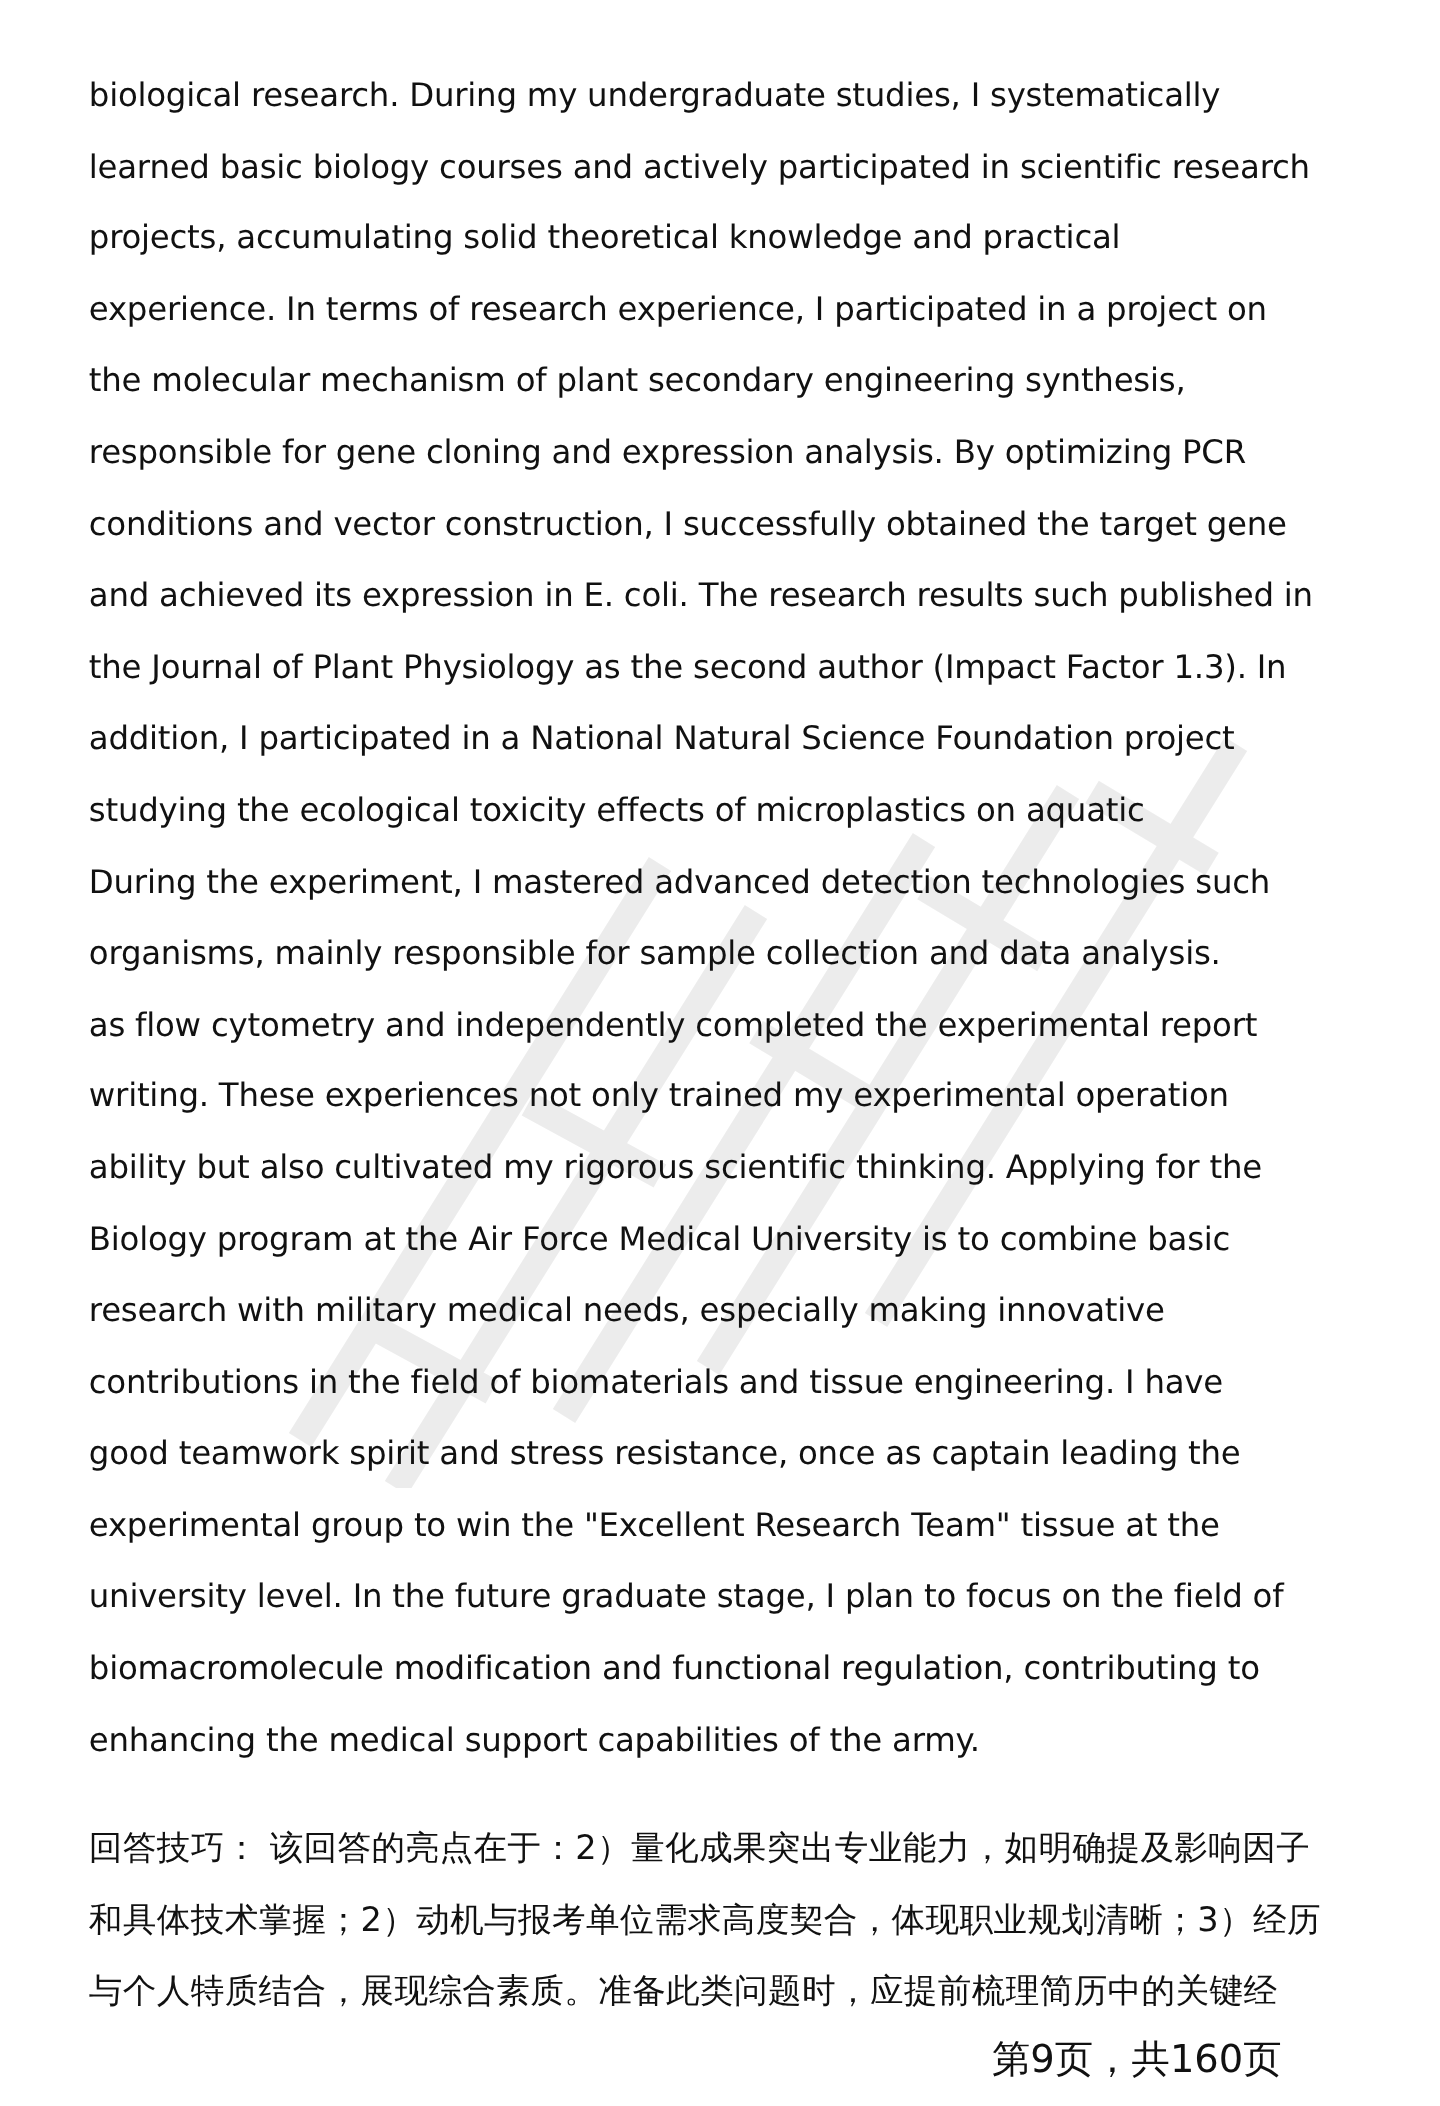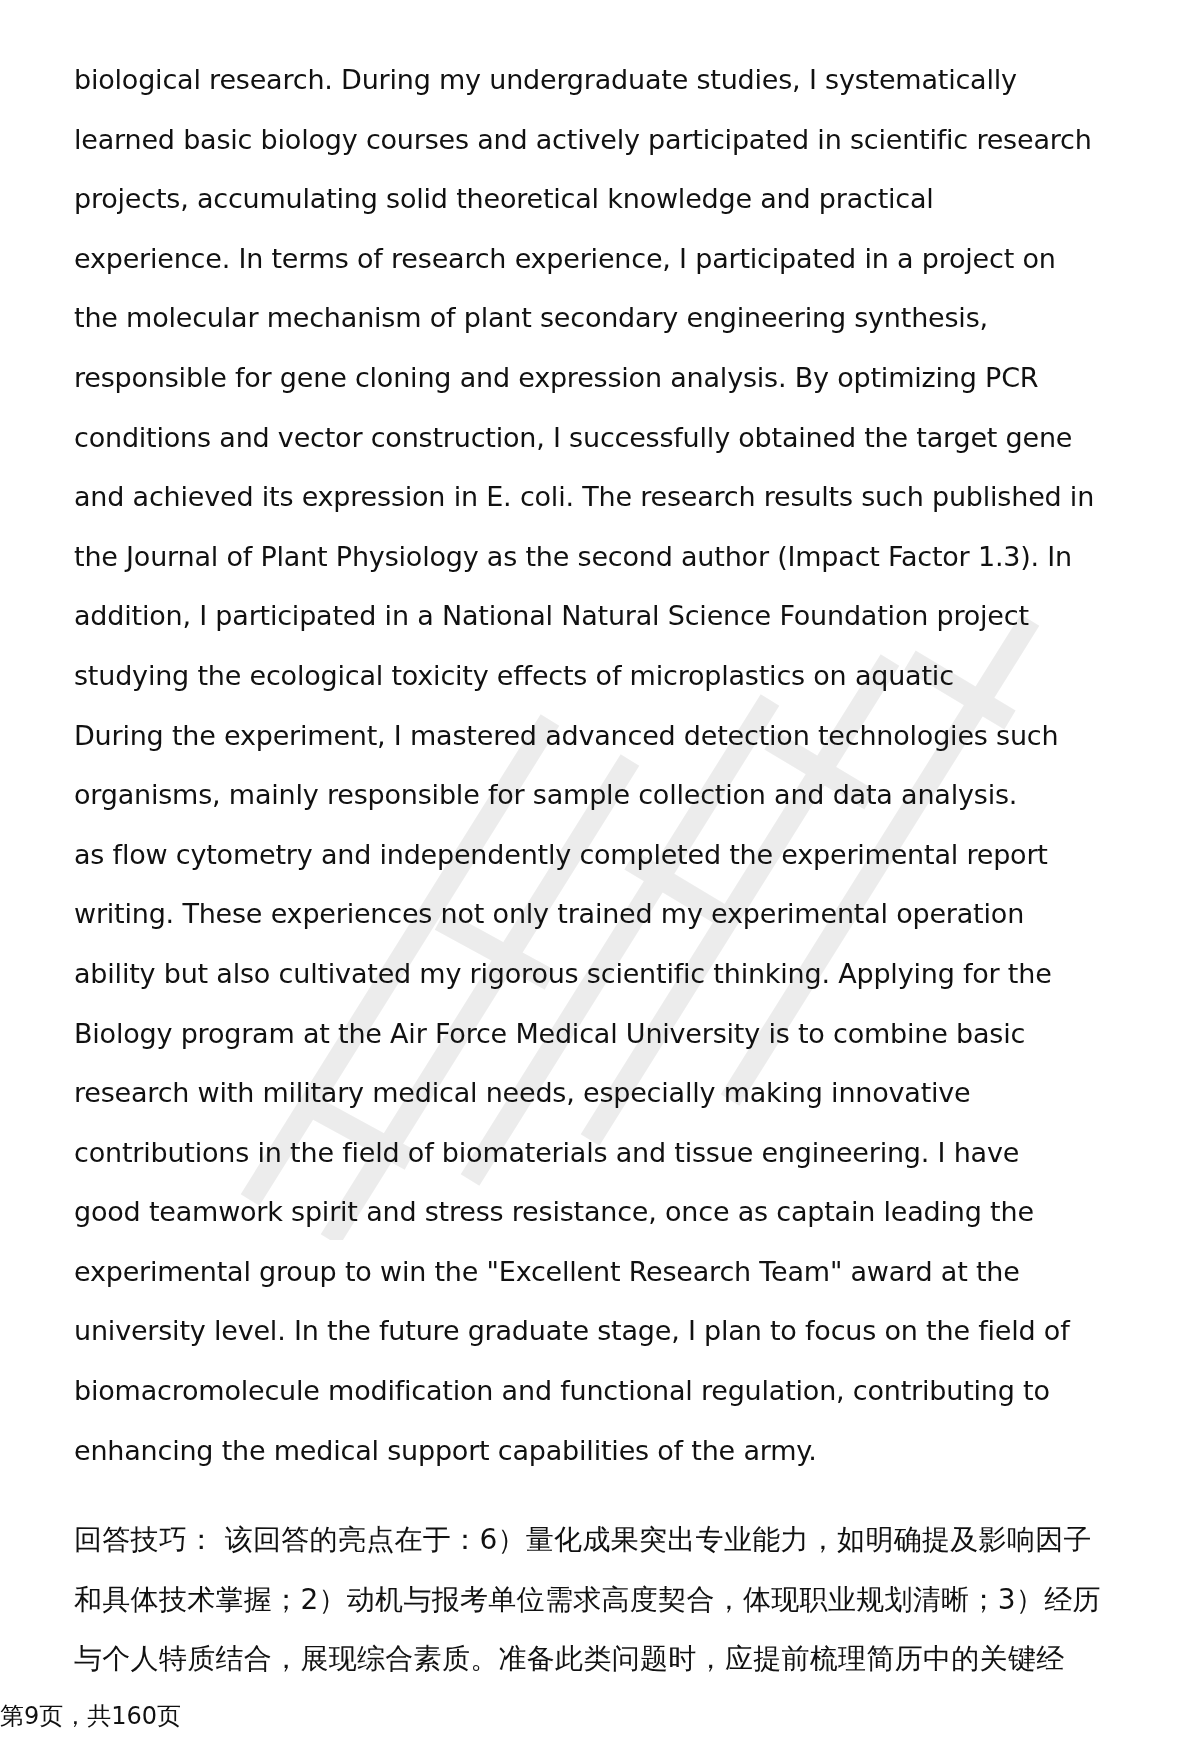--- a/index.html
+++ b/index.html
@@ -6,22 +6,22 @@
   body { width: 1200px; height: 1755px; position: relative; overflow: hidden;
          font-family: "DejaVu Sans", "Liberation Sans", sans-serif; color: #111111; }
   .page { position: absolute; left: 0; top: 0; width: 1200px; height: 1755px; }
   .watermark { position: absolute; left: 210px; top: 540px; width: 900px; height: 700px;
                pointer-events: none; opacity: 0.07; }
   .body-text { position: absolute; left: 74px; top: 50px; width: 1080px; margin: 0; }
   .line { display: block; height: 59.6px; line-height: 59.6px; font-size: 27px;
           white-space: nowrap; letter-spacing: -0.2px; }
   .tips { position: absolute; left: 74px; top: 1510px; width: 1080px; margin: 0; }
   .tips .line { font-size: 28px; letter-spacing: 0.3px; }
-  .footer { position: absolute; left: 0; top: 1696px; width: 1068px; text-align: left;
-            font-size: 24px; line-height: 40px; }
+  .footer { position: absolute; left: 0; top: 1696px; width: 1068px; text-align: right;
+            font-size: 32px; line-height: 40px; }
 </style>
 </head>
 <body>
 
 <div class="page">
 
   <svg class="watermark" viewBox="0 0 900 700">
     <g fill="none" stroke="#000" stroke-width="22">
       <path d="M40 660 L340 180 M120 700 L420 220 M260 640 L560 160 M380 600 L680 120 M520 560 L820 80"></path>
       <path d="M90 560 L200 620 M230 380 L340 440 M420 320 L520 380 M560 200 L660 260 M700 120 L800 180"></path>
@@ -42,26 +42,26 @@
     <span class="line">studying the ecological toxicity effects of microplastics on aquatic</span>
     <span class="line">During the experiment, I mastered advanced detection technologies such</span>
     <span class="line">organisms, mainly responsible for sample collection and data analysis.</span>
     <span class="line">as flow cytometry and independently completed the experimental report</span>
     <span class="line">writing. These experiences not only trained my experimental operation</span>
     <span class="line">ability but also cultivated my rigorous scientific thinking. Applying for the</span>
     <span class="line">Biology program at the Air Force Medical University is to combine basic</span>
     <span class="line">research with military medical needs, especially making innovative</span>
     <span class="line">contributions in the field of biomaterials and tissue engineering. I have</span>
     <span class="line">good teamwork spirit and stress resistance, once as captain leading the</span>
-    <span class="line">experimental group to win the "Excellent Research Team" award at the</span>
+    <span class="line">experimental group to win the "Excellent Research Team" tissue at the</span>
     <span class="line">university level. In the future graduate stage, I plan to focus on the field of</span>
     <span class="line">biomacromolecule modification and functional regulation, contributing to</span>
     <span class="line">enhancing the medical support capabilities of the army.</span>
   </div>
 
   <div class="tips">
-    <span class="line">回答技巧： 该回答的亮点在于：6）量化成果突出专业能力，如明确提及影响因子</span>
+    <span class="line">回答技巧： 该回答的亮点在于：2）量化成果突出专业能力，如明确提及影响因子</span>
     <span class="line">和具体技术掌握；2）动机与报考单位需求高度契合，体现职业规划清晰；3）经历</span>
     <span class="line">与个人特质结合，展现综合素质。准备此类问题时，应提前梳理简历中的关键经</span>
   </div>
 
   <div class="footer">第9页，共160页</div>
 </div>
 
 </body></html>

